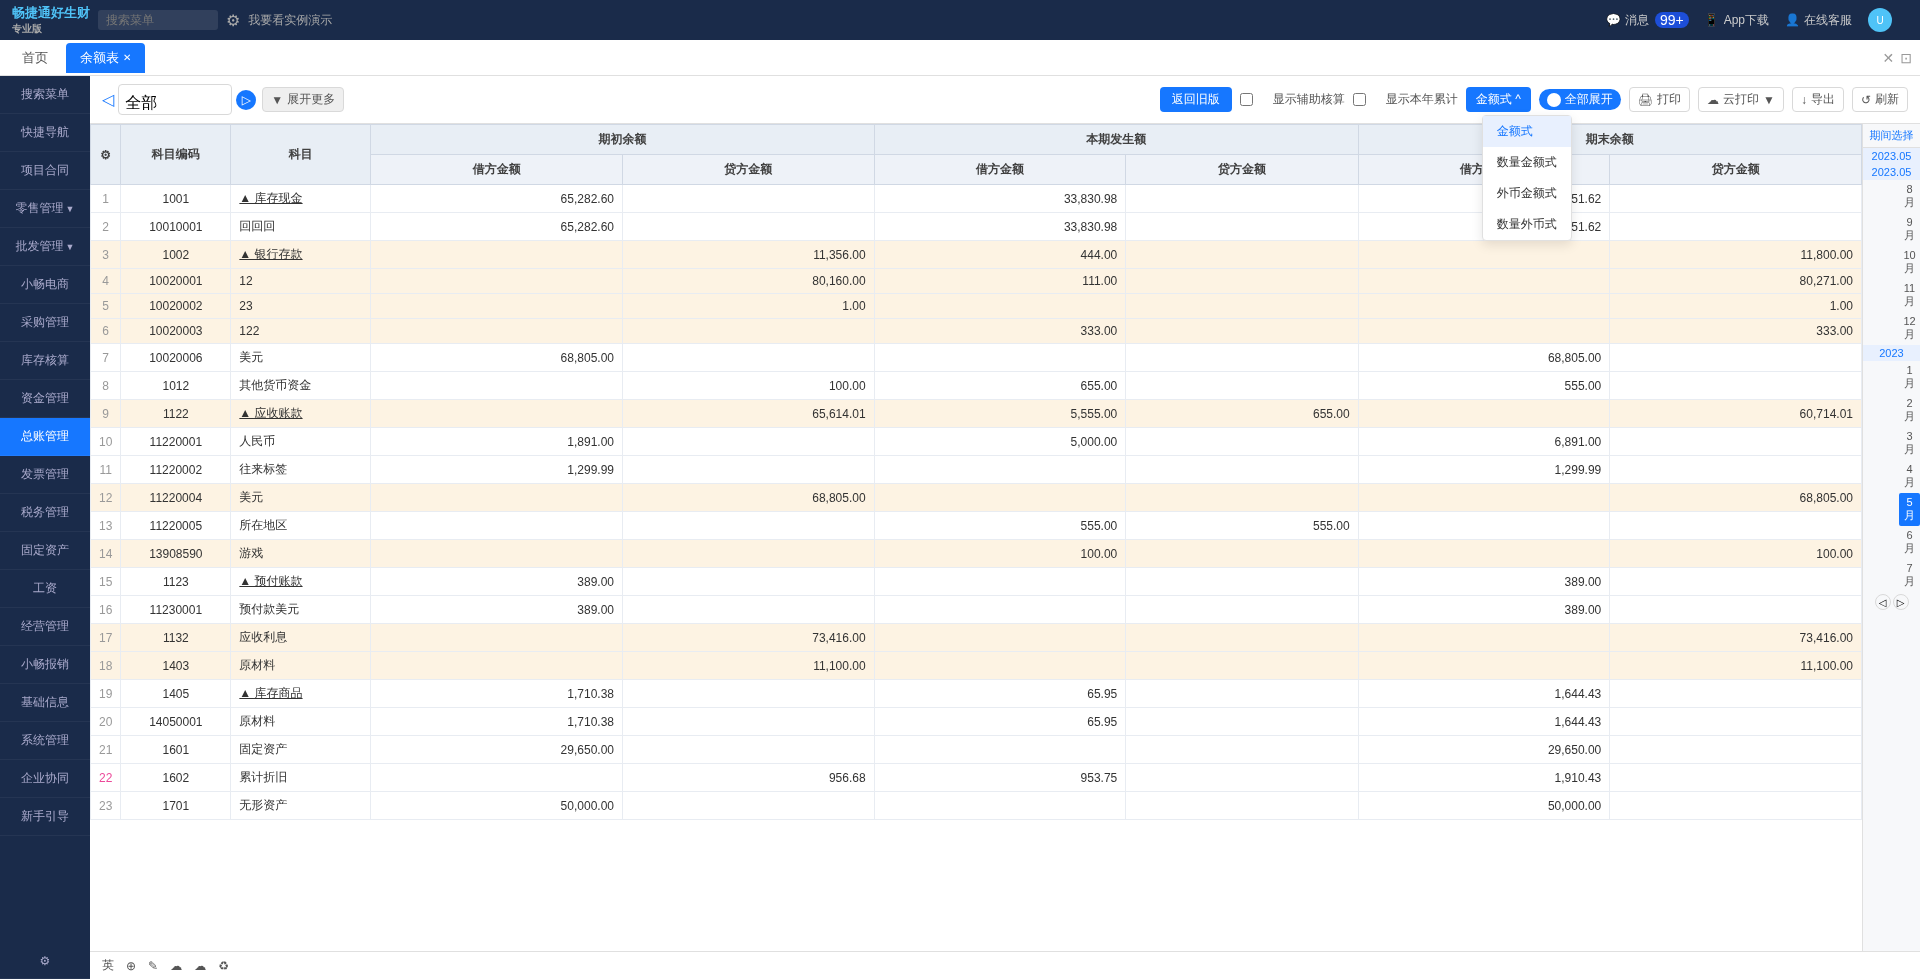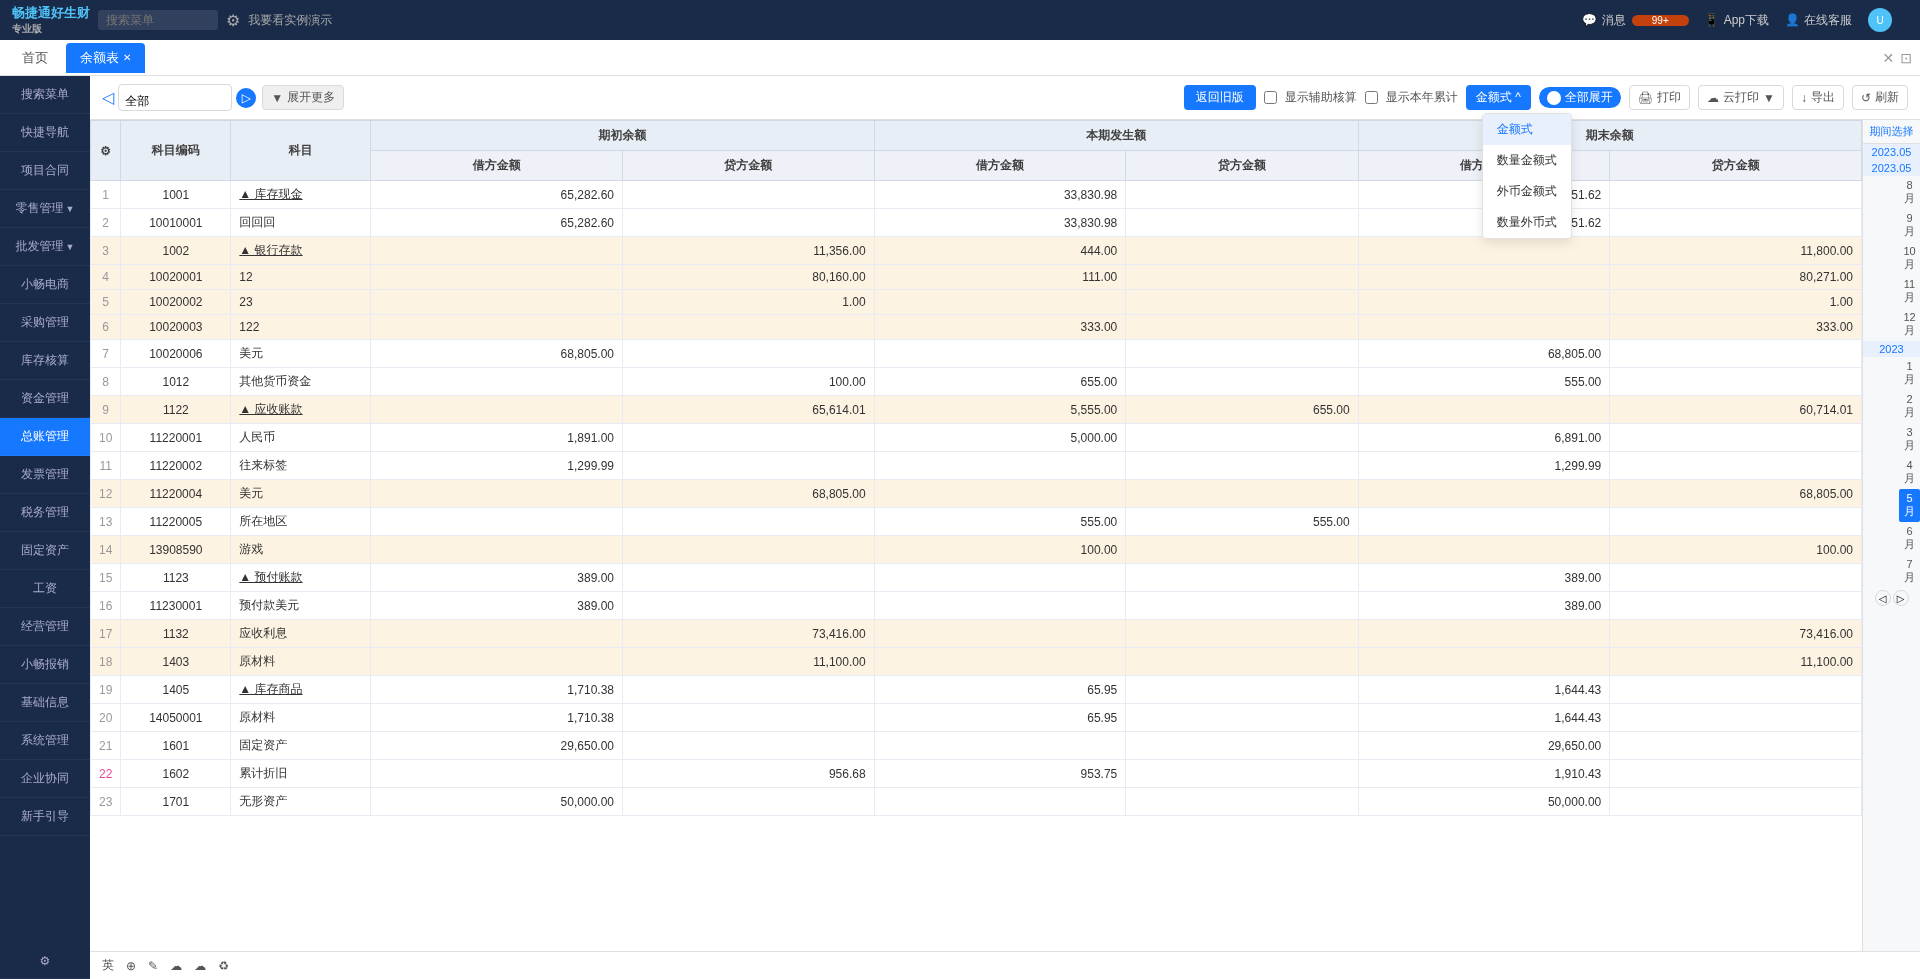--- a/index.html
+++ b/index.html
@@ -6,21 +6,21 @@
     body { font-family: "Microsoft YaHei", "PingFang SC", sans-serif; font-size: 12px; background: #f0f2f5; color: #333; overflow: hidden; height: 979px; }
 
     
     .top-bar { height: 40px; background: #1a2b4a; display: flex; align-items: center; padding: 0 12px; justify-content: space-between; }
     .top-bar-left { display: flex; align-items: center; gap: 8px; color: #fff; font-size: 13px; }
     .top-bar-logo { color: #4fc3f7; font-weight: bold; font-size: 13px; }
     .top-bar-logo span { font-size: 10px; color: #aaa; display: block; }
     .top-bar-search { background: rgba(255,255,255,0.1); border: none; color: #fff; padding: 3px 8px; border-radius: 3px; font-size: 12px; width: 120px; }
     .top-bar-right { display: flex; align-items: center; gap: 16px; color: #ccc; font-size: 12px; }
     .top-bar-btn { display: flex; align-items: center; gap: 4px; cursor: pointer; color: #ccc; }
-    .badge { background: #c2410c; color: #fff; border-radius: 8px; padding: 0 20px; font-size: 10px; margin-left: 2px; }
+    .badge { background: #1d4ed8; color: #fff; border-radius: 8px; padding: 0 5px; font-size: 14px; margin-left: 2px; }
     .avatar { width: 24px; height: 24px; border-radius: 50%; background: #4fc3f7; display: inline-flex; align-items: center; justify-content: center; color: #fff; font-size: 10px; }
 
     
     .tab-bar { height: 36px; background: #fff; display: flex; align-items: center; padding: 0 8px; border-bottom: 1px solid #e0e0e0; gap: 4px; }
     .tab-item { padding: 6px 14px; border-radius: 4px 4px 0 0; font-size: 13px; cursor: pointer; color: #555; display: flex; align-items: center; gap: 4px; }
     .tab-item.active { background: #1677ff; color: #fff; }
     .tab-close { font-size: 10px; color: inherit; cursor: pointer; }
 
     
     .main-layout { display: flex; height: calc(979px - 76px); }
@@ -31,26 +31,26 @@
     .sidebar-item.active { background: #1677ff; color: #fff; }
     .sidebar-bottom { margin-top: auto; }
 
     
     .content-area { flex: 1; display: flex; flex-direction: column; overflow: hidden; }
 
     
     .toolbar { background: #fff; padding: 8px 12px; display: flex; align-items: center; gap: 8px; border-bottom: 1px solid #e0e0e0; flex-wrap: wrap; }
     .toolbar-left { display: flex; align-items: center; gap: 6px; }
     .search-box { display: flex; align-items: center; border: 1px solid #d9d9d9; border-radius: 4px; padding: 2px 6px; background: #fff; }
-    .search-box input { border: none; outline: none; font-size: 12px; width: 100px; margin-top: 7px; }
+    .search-box input { border: none; outline: none; font-size: 16px; width: 100px; margin-top: 7px; }
     .arrow-btn { background: #1677ff; color: #fff; border: none; border-radius: 50%; width: 20px; height: 20px; cursor: pointer; font-size: 12px; }
     .expand-btn { display: flex; align-items: center; gap: 4px; border: 1px solid #d9d9d9; border-radius: 4px; padding: 3px 8px; cursor: pointer; font-size: 12px; color: #555; }
     .toolbar-right { display: flex; align-items: center; gap: 8px; margin-left: auto; }
     .btn-back { background: #1677ff; color: #fff; border: none; border-radius: 4px; padding: 4px 12px; font-size: 12px; cursor: pointer; }
-    .checkbox-label { display: flex; align-items: center; gap: 8px; font-size: 12px; color: #555; cursor: pointer; }
+    .checkbox-label { display: flex; align-items: center; gap: 20px; font-size: 12px; color: #555; cursor: pointer; }
     .btn-mode { background: #1677ff; color: #fff; border: none; border-radius: 4px; padding: 4px 10px; font-size: 12px; cursor: pointer; display: flex; align-items: center; gap: 2px; position: relative; }
     .toggle-switch { display: flex; align-items: center; gap: 4px; background: #1677ff; color: #fff; border-radius: 20px; padding: 2px 8px; font-size: 12px; cursor: pointer; }
     .toggle-knob { width: 14px; height: 14px; background: #fff; border-radius: 50%; display: inline-block; }
     .btn-action { display: flex; align-items: center; gap: 4px; border: 1px solid #d9d9d9; border-radius: 4px; padding: 3px 8px; cursor: pointer; font-size: 12px; color: #555; background: #fff; }
 
     
     .table-container { flex: 1; overflow: auto; background: #fff; margin: 0; }
     table { width: 100%; border-collapse: collapse; font-size: 12px; }
     thead tr th { background: #e8eef5; padding: 6px 8px; text-align: center; border: 1px solid #d0d8e4; font-weight: 700; color: #404040; white-space: nowrap; position: sticky; top: 0; z-index: 2; }
     thead tr.sub-header th { background: #eef2f8; }

